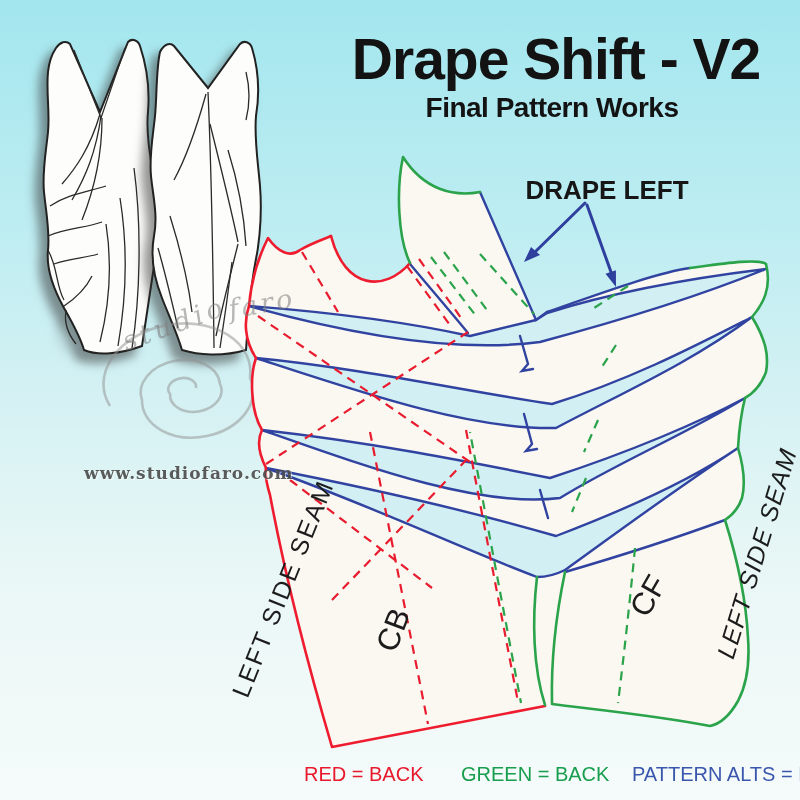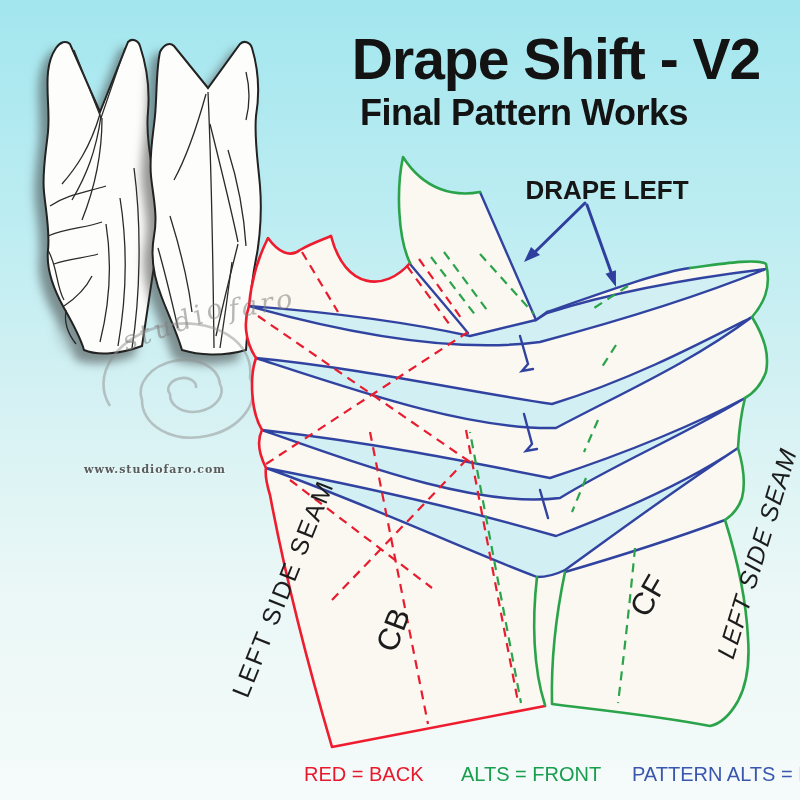--- a/index.html
+++ b/index.html
@@ -8,22 +8,22 @@
     font-family:"Liberation Sans",sans-serif;
     background:linear-gradient(180deg,#a3e6ee 0%,#bdedf2 28%,#d5f1f3 50%,#e9f7f6 72%,#f5fbfa 100%);
   }
   .abs{position:absolute;}
   
   .title{
     left:556px;top:26px;transform:translateX(-50%);
     font-size:57px;font-weight:700;color:#131313;letter-spacing:-1px;white-space:nowrap;
   }
   .subtitle{
-    left:524px;top:92px;transform:translateX(-50%);
-    font-size:36px;font-weight:700;color:#131313;letter-spacing:-0.5px;white-space:nowrap;
+    left:552px;top:92px;transform:translateX(-50%);
+    font-size:28px;font-weight:700;color:#131313;letter-spacing:-0.5px;white-space:nowrap;
   }
   .drape-seam{
     left:607px;top:175px;transform:translateX(-50%);
     font-size:26px;font-weight:700;color:#161616;white-space:nowrap;letter-spacing:0;
   }
   
   .plabel{color:#1c1c1c;white-space:nowrap;}
   .lbl-cb{left:372px;top:612px;font-size:31px;transform:rotate(-69deg);transform-origin:center;}
   .lbl-cf{left:628px;top:578px;font-size:31px;transform:rotate(-60deg);transform-origin:center;}
   .lbl-lss-left{
@@ -32,21 +32,21 @@
     transform:rotate(-68deg);transform-origin:center;
   }
   .lbl-lss-right{
     left:637px;top:539px;width:240px;text-align:center;
     font-size:25px;font-style:italic;letter-spacing:1px;
     transform:rotate(-73deg);transform-origin:center;
   }
   
   .wm-url{
     left:84px;top:463px;font-family:"DejaVu Serif",serif;font-weight:700;
-    font-size:11px;color:#4b4b4b;letter-spacing:1px;opacity:.9;
+    font-size:17px;color:#4b4b4b;letter-spacing:1px;opacity:.9;
     text-shadow:1px 1px 0 rgba(255,255,255,.6);
   }
   .wm-word{font-family:"DejaVu Serif",serif;font-style:italic;color:#7e7e7e;opacity:.55;}
   .wm-studio{left:120px;top:308px;font-size:27px;transform:rotate(-20deg);letter-spacing:4px;}
   .wm-faro{left:228px;top:288px;font-size:27px;transform:rotate(-10deg);letter-spacing:3px;}
   
   .legend-item{top:763px;font-size:20px;white-space:nowrap;}
   .c-red{color:#e8192c;}
   .c-green{color:#189e4e;}
   .c-blue{color:#3a57ad;}
@@ -210,14 +210,14 @@
 <div class="abs plabel lbl-cb">CB</div>
 <div class="abs plabel lbl-cf">CF</div>
 <div class="abs plabel lbl-lss-left">LEFT SIDE SEAM</div>
 <div class="abs plabel lbl-lss-right">LEFT SIDE SEAM</div>
 
 <div class="abs wm-word wm-studio">studio</div>
 <div class="abs wm-word wm-faro">faro</div>
 <div class="abs wm-url">www.studiofaro.com</div>
 
 <div class="abs legend-item legend-red c-red">RED = BACK</div>
-<div class="abs legend-item legend-green c-green">ALTS = FRONT</div>
+<div class="abs legend-item legend-green c-green">GREEN = BACK</div>
 <div class="abs legend-item legend-blue c-blue">PATTERN ALTS = BLUE</div>
 
 </body></html>

